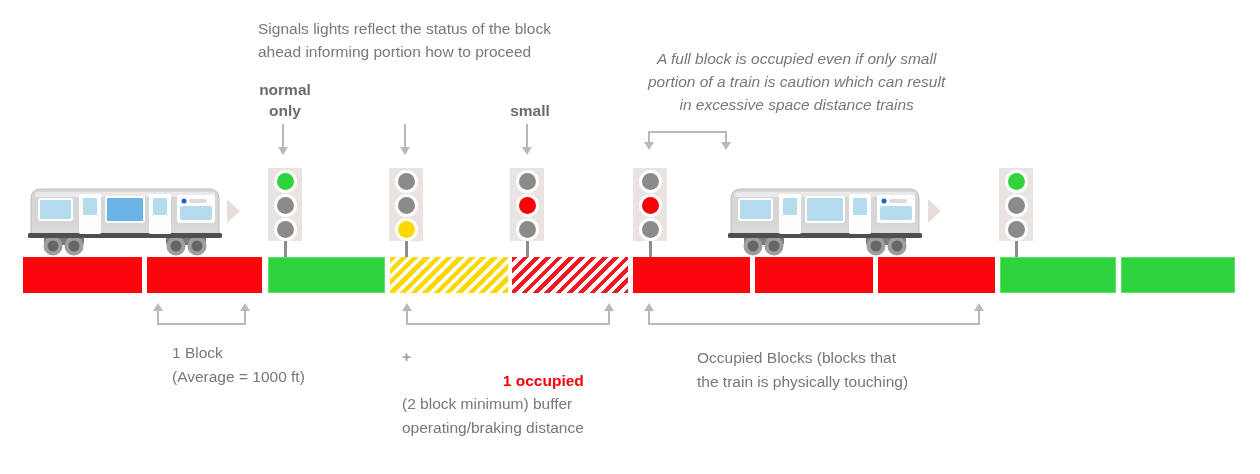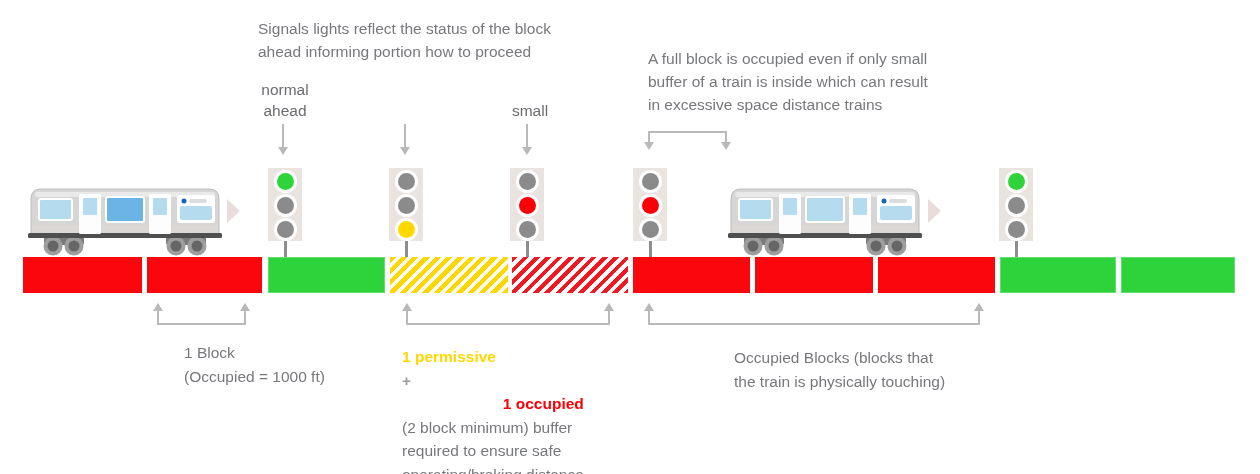--- a/index.html
+++ b/index.html
@@ -1,21 +1,21 @@
 <!DOCTYPE html>
 <html><head>
 <meta charset="utf-8">
 <style>
   html,body{margin:0;padding:0;background:#fff;}
   #canvas{position:relative;width:1260px;height:474px;background:#fff;overflow:hidden;
           font-family:"Liberation Sans",sans-serif;}
   .note{position:absolute;color:#77787c;font-size:15.5px;line-height:23px;}
   .note span{display:block;}
-  .italic{}
-  .sig-label{position:absolute;color:#6b6c70;font-weight:normal;font-size:15.5px;line-height:21px;
+  .italic{font-style:italic;text-align:center;}
+  .sig-label{position:absolute;color:#6b6c70;font-weight:bold;font-size:15.5px;line-height:21px;
              text-align:center;transform:translateX(-50%);}
   .sig-label span{display:block;white-space:nowrap;}
   
   .vl{position:absolute;width:2px;background:#b9b9b9;}
   .hl{position:absolute;height:2px;background:#b9b9b9;}
   .ad{position:absolute;width:0;height:0;border-left:5px solid transparent;border-right:5px solid transparent;
       border-top:8px solid #b9b9b9;transform:translateX(-50%);}
   .au{position:absolute;width:0;height:0;border-left:5px solid transparent;border-right:5px solid transparent;
       border-bottom:8px solid #b9b9b9;transform:translateX(-50%);}
   
@@ -46,29 +46,29 @@
 
 <div id="canvas">
 
   <div class="note" style="left:258px;top:17px;">
     <span>Signals lights reflect the status of the block</span>
     <span>ahead informing portion how to proceed</span>
   </div>
 
   <div class="sig-label" style="left:285px;bottom:353px;">
     <span>normal</span>
-    <span>ahead</span>
+    <span>only</span>
   </div>
   <div class="sig-label" style="left:530px;bottom:353px;">
     <span>small</span>
   </div>
 
   <div class="note italic" style="left:648px;top:47px;">
     <span>A full block is occupied even if only small</span>
-    <span>buffer of a train is inside which can result</span>
+    <span>portion of a train is caution which can result</span>
     <span>in excessive space distance trains</span>
   </div>
 
   <div class="vl" style="left:282px;top:124px;height:24px;"></div>
   <div class="ad" style="left:283px;top:147px;"></div>
   <div class="vl" style="left:404px;top:124px;height:24px;"></div>
   <div class="ad" style="left:405px;top:147px;"></div>
   <div class="vl" style="left:526px;top:124px;height:24px;"></div>
   <div class="ad" style="left:527px;top:147px;"></div>
 
@@ -205,35 +205,33 @@
   <div class="vl" style="left:608px;top:310px;height:13px;"></div>
   <div class="au" style="left:407px;top:303px;"></div>
   <div class="au" style="left:609px;top:303px;"></div>
 
   <div class="hl" style="left:648px;top:323px;width:332px;"></div>
   <div class="vl" style="left:648px;top:310px;height:13px;"></div>
   <div class="vl" style="left:978px;top:310px;height:13px;"></div>
   <div class="au" style="left:649px;top:303px;"></div>
   <div class="au" style="left:979px;top:303px;"></div>
 
-  <div class="caption" style="left:184px;top:341px;">
+  <div class="caption" style="left:172px;top:341px;">
     <span>1 Block</span>
-    <span>(Occupied = 1000 ft)</span>
+    <span>(Average = 1000 ft)</span>
   </div>
 
   <div class="caption" style="left:402px;top:345px;">
     <span>
-        <span class="permissive" style="color:#ffd800;">1 permissive</span>
         <span class="plus" style="color:#9a9b9e;"> + </span>
         <span class="occupied" style="color:#fb0007;">1 occupied</span>
       </span>
     <span>(2 block minimum) buffer</span>
-    <span>required to ensure safe</span>
     <span>operating/braking distance</span>
 
   </div>
 
-  <div class="caption" style="left:697px;top:346px;margin-left:37px;">
+  <div class="caption" style="left:697px;top:346px;">
     <span>Occupied Blocks (blocks that</span>
     <span>the train is physically touching)</span>
   </div>
 
 </div>
 
 </body></html>

